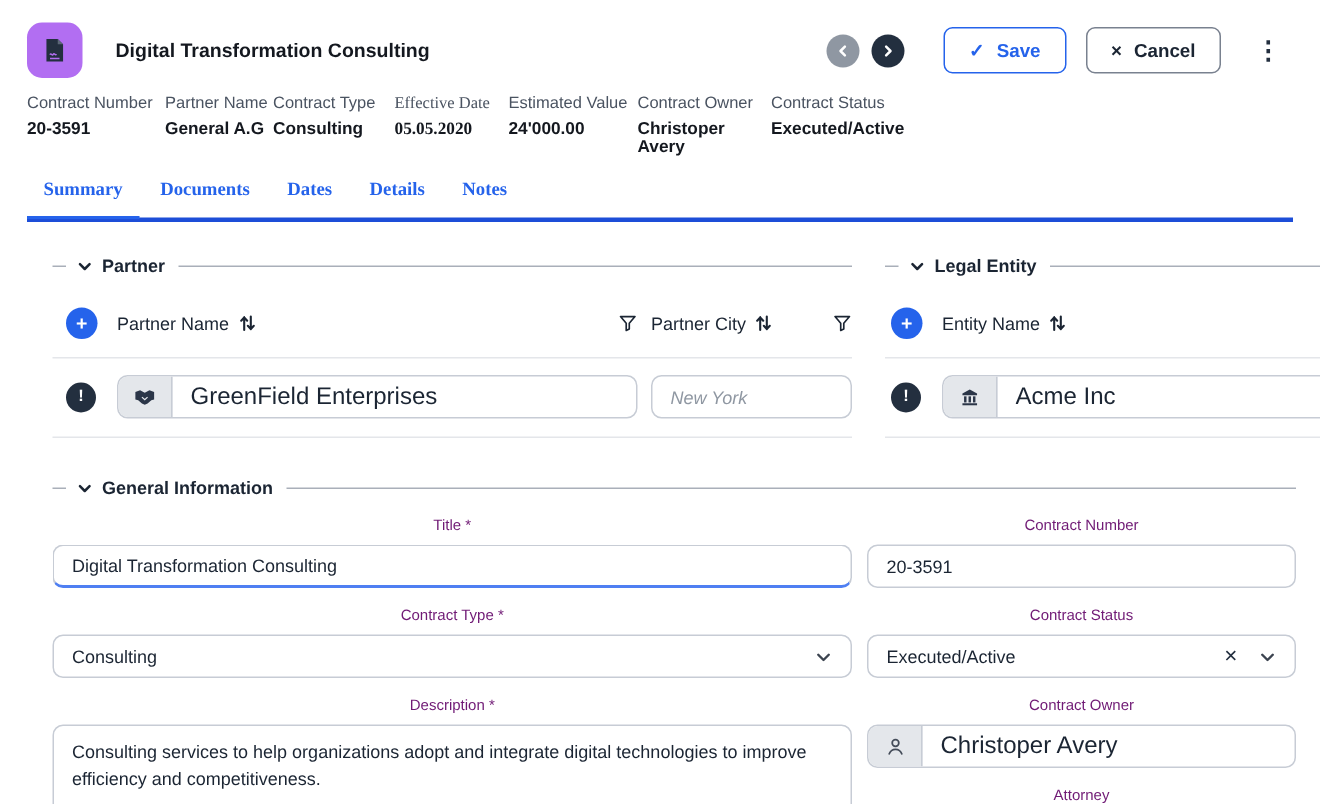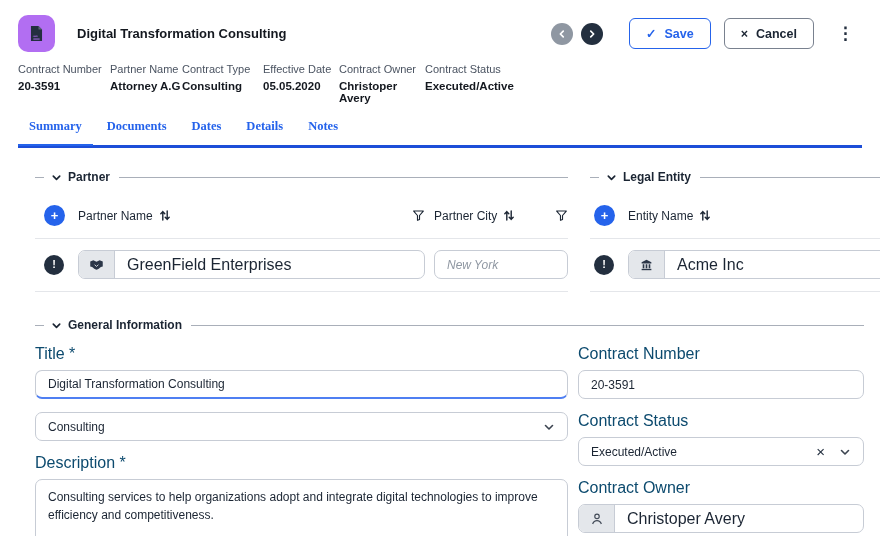--- a/index.html
+++ b/index.html
@@ -22,21 +22,21 @@
          font-family:inherit; cursor:pointer; }
   .btn--save { border:1px solid #2563eb; color:#2563eb; margin-right:13px; }
   .btn--cancel { border:1px solid #79818f; color:#1b2533; margin-right:17px; }
   .glyph { font-weight:700; }
   .kebab { background:none; border:none; cursor:pointer; color:#232f3f;
            font-size:17px; font-weight:700; padding:0 6px; line-height:1; }
 
   
   .meta-row { display:flex; padding:9px 18px 0; }
   .meta-field:nth-child(1){ width:92px; } .meta-field:nth-child(2){ width:72px; }
-  .meta-field:nth-child(3){ width:81px; } .meta-field:nth-child(4){ width:76px; }
+  .meta-field:nth-child(3){ width:81px; } .meta-field:nth-child(4){ width:76px;font-family:Liberation Serif, serif; }
   .meta-field:nth-child(5){ width:86px; } .meta-field:nth-child(6){ width:89px; }
   .meta-label { font-size:11px; color:#4a5361; }
   .meta-value { font-size:11.5px; font-weight:700; color:#14181f; margin-top:5px; }
 
   
   .tabs { display:flex; margin:15px 18px 0; border-bottom:3px solid #1d4ed8;font-family:Liberation Serif, serif; }
   .tab { position:relative; font-size:12.5px; font-weight:700; color:#2563eb;
          padding:0 11px 11px; cursor:pointer; }
   .tab + .tab { margin-left:3px; }
   .tab.active::after { content:''; position:absolute; left:0; right:0; bottom:-1px;
@@ -81,21 +81,21 @@
   .input { height:29px; width:100%; border:1px solid #c7ccd5; border-radius:7px;
            padding:0 12px; font-size:12px; font-family:inherit; color:#1b2533; outline:none; }
   .input::placeholder, .input-group input::placeholder { color:#8f97a2; font-style:italic; }
 
   
   .sect--general { margin-top:26px; }
   .gi-grid { display:flex; gap:10px; }
   .gi-left { width:533px; flex:none; }
   .gi-right { flex:1; }
   .field { margin-top:13px; }
-  .field-label { font-size:16px; color:#0c4a6e; margin-bottom:7px; }
+  .field-label { font-size:10px; color:#701a75; margin-bottom:7px;text-align:center; }
   .edited { border-bottom:2px solid #4f7ff2; }
   .select { display:flex; align-items:center; gap:14px; height:29px; width:100%;
             border:1px solid #c7ccd5; border-radius:7px; padding:0 12px; font-size:12px;
             color:#1b2533; background:#fff; cursor:pointer; }
   .select .sel-text { flex:1; }
   .clear-x { font-size:15px; font-weight:400; color:#232f3f; line-height:1; cursor:pointer; }
   .textarea { height:84px; width:100%; resize:none; border:1px solid #c7ccd5; border-radius:7px;
               padding:8px 12px; font-size:12px; line-height:1.5; font-family:inherit;
               color:#1b2533; outline:none; }
 </style>
@@ -137,29 +137,33 @@
   </div>
 </header>
 
 <div class="meta-row">
   <div class="meta-field">
     <div class="meta-label">Contract Number</div>
     <div class="meta-value">20-3591</div>
   </div>
   <div class="meta-field">
     <div class="meta-label">Partner Name</div>
-    <div class="meta-value">Attorney A.G</div>
+    <div class="meta-value">General A.G</div>
   </div>
   <div class="meta-field">
     <div class="meta-label">Contract Type</div>
     <div class="meta-value">Consulting</div>
   </div>
   <div class="meta-field">
     <div class="meta-label">Effective Date</div>
     <div class="meta-value">05.05.2020</div>
+  </div>
+  <div class="meta-field">
+    <div class="meta-label">Estimated Value</div>
+    <div class="meta-value">24'000.00</div>
   </div>
   <div class="meta-field">
     <div class="meta-label">Contract Owner</div>
     <div class="meta-value">Christoper Avery</div>
   </div>
   <div class="meta-field">
     <div class="meta-label">Contract Status</div>
     <div class="meta-value">Executed/Active</div>
   </div>
 </div>
@@ -321,20 +325,21 @@
     </div>
 
     <div class="gi-grid">
 
       <div class="gi-left">
         <div class="field">
           <div class="field-label">Title *</div>
           <input class="input edited" value="Digital Transformation Consulting" style="">
         </div>
         <div class="field">
+          <div class="field-label">Contract Type *</div>
           <div class="select edited">
             <span class="sel-text">Consulting</span>
             <svg width="12" height="12" viewBox="0 0 12 12" fill="none" stroke="#3c4450" stroke-width="1.6" stroke-linecap="round" stroke-linejoin="round">
                 <path d="M2.5 4.5L6 8l3.5-3.5"></path>
               </svg>
           </div>
         </div>
         <div class="field">
           <div class="field-label">Description *</div>
           <textarea class="textarea edited" style="">Consulting services to help organizations adopt and integrate digital technologies to improve efficiency and competitiveness.</textarea>

